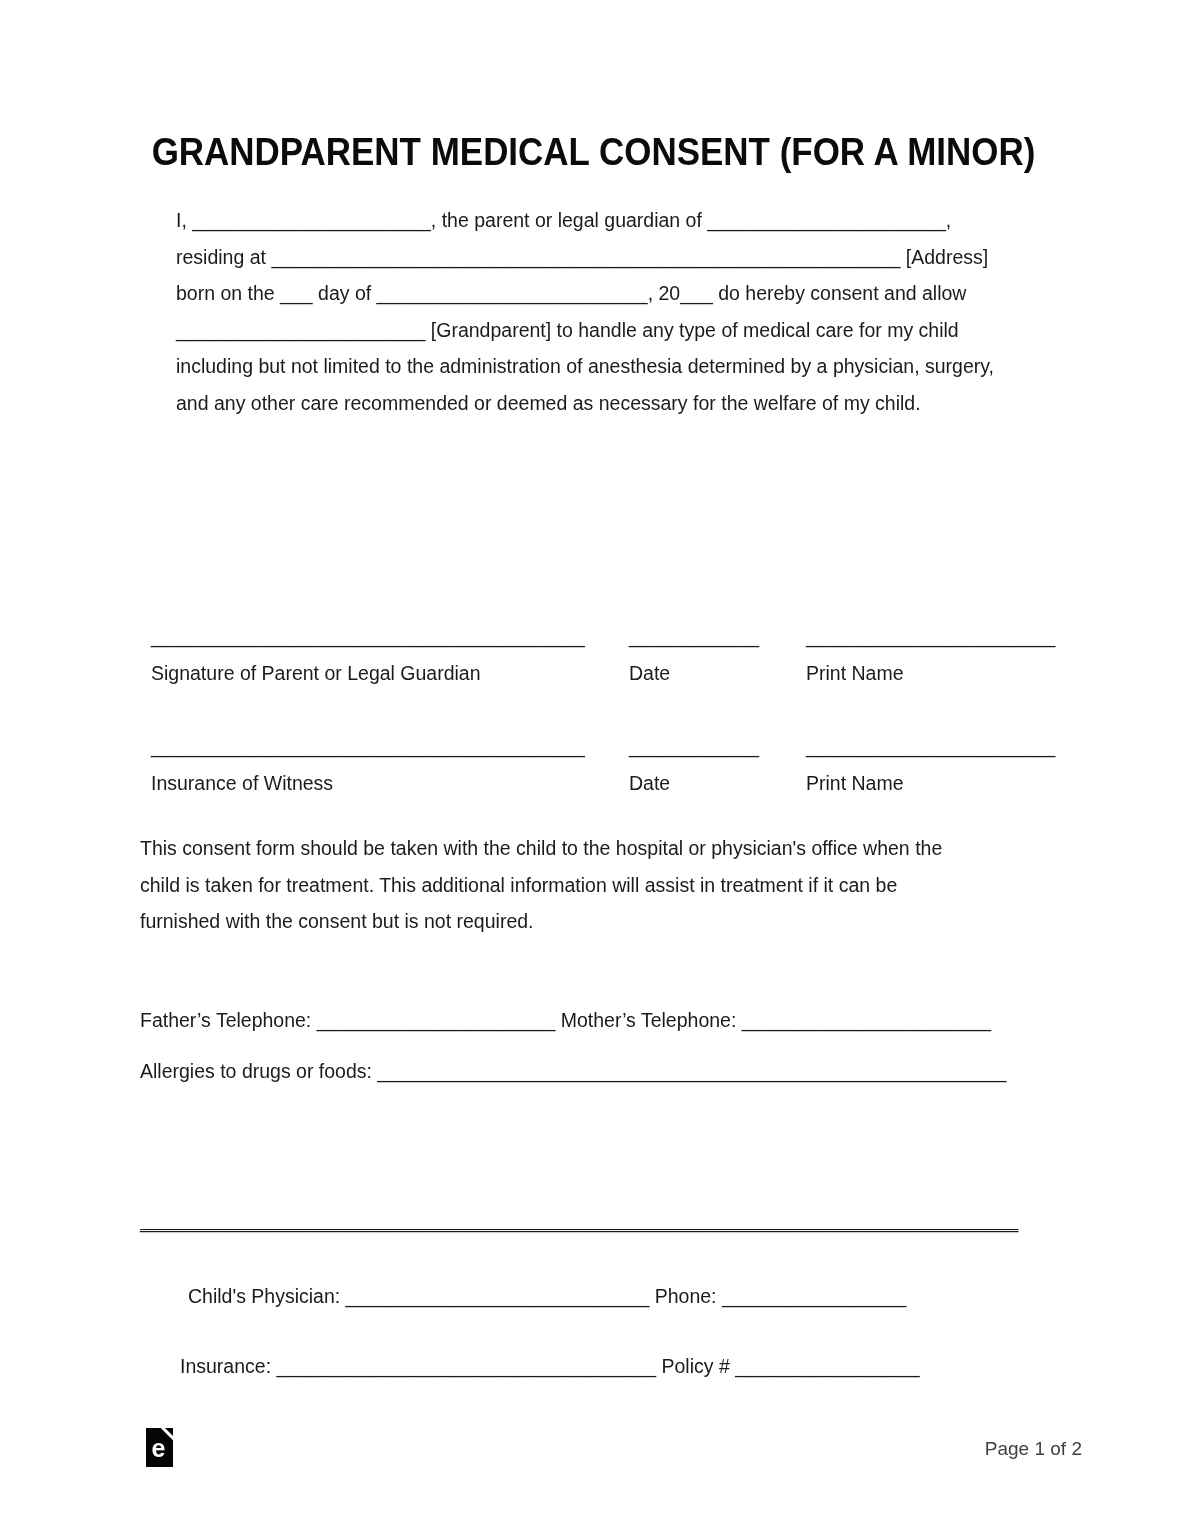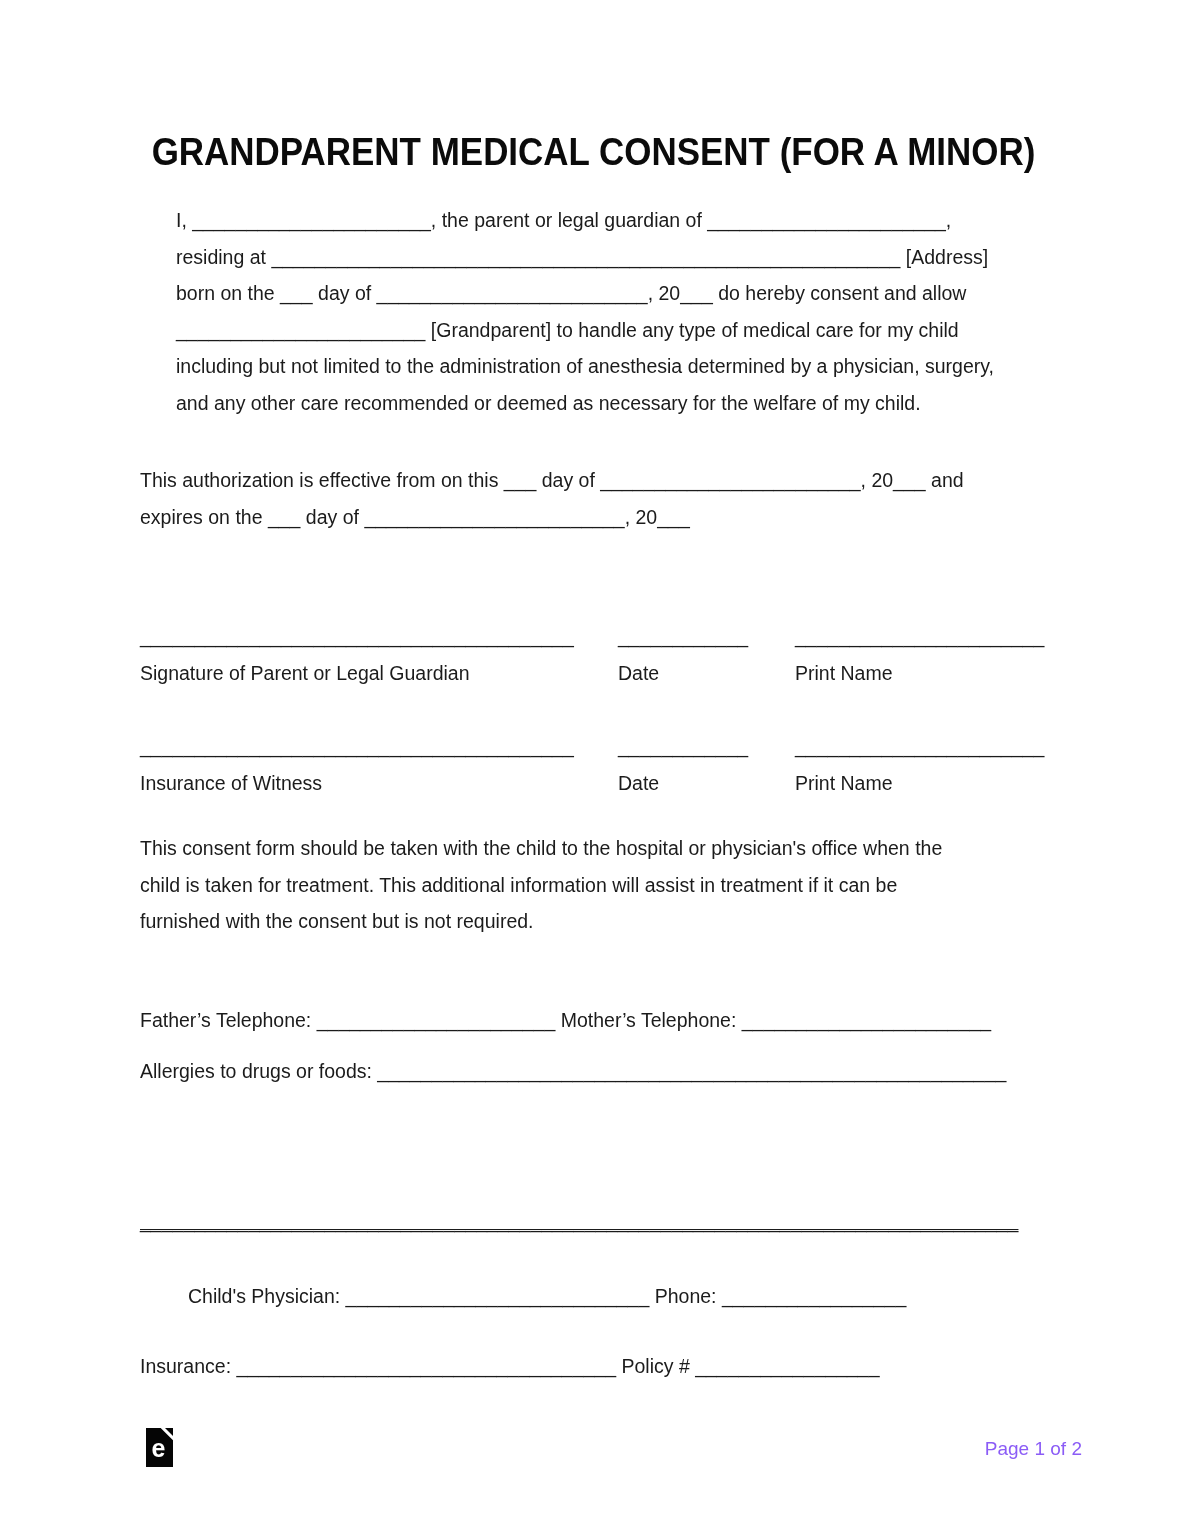--- a/index.html
+++ b/index.html
@@ -38,52 +38,50 @@
   .pos-p1{top:202px;margin-left:36px;}
   .pos-p2{top:462px;}
   .pos-sig1{top:618px;}
   .pos-sig2{top:728px;}
   .pos-p3{top:830px;}
   .pos-phones{top:1002px;}
   .pos-allergies{top:1053px;}
   .pos-special{top:1127px;}
   .pos-extra{top:1203px;text-decoration:underline;}
   .pos-physician{top:1278px;margin-left:48px;}
-  .pos-insurance{top:1348px;}
-  .sig-block{width:910px;font-size:19.5px;line-height:36.5px;}
+  .pos-insurance{top:1348px;margin-left:40px;}
+  .sig-block{width:910px;font-size:19.5px;line-height:36.5px;margin-left:11px;}
   .sig-row{display:flex;white-space:pre;}
   .sig-row .c1{width:478px;}
   .sig-row .c2{width:177px;}
   .sig-row .c3{flex:1;}
   .sig-labels{font-weight:normal;}
   .logo{position:absolute;left:146px;top:1428px;width:27px;height:39px;}
   .pagenum{
     position:absolute;
     right:105px; top:1434px;
     font-size:19px;
-    color:#8b5cf6;
+    color:#404040;
     line-height:30px;
   }
 </style>
 </head>
 <body>
 
 <div class="page">
 
   <h1 class="title">GRANDPARENT MEDICAL CONSENT (FOR A MINOR)</h1>
 
   <div class="para abs pos-p1">I, ______________________, the parent or legal guardian of ______________________,
 residing at __________________________________________________________ [Address]
 born on the ___ day of _________________________, 20___ do hereby consent and allow
 _______________________ [Grandparent] to handle any type of medical care for my child
 including but not limited to the administration of anesthesia determined by a physician, surgery,
 and any other care recommended or deemed as necessary for the welfare of my child.</div>
 
-  <div class="para abs pos-p2">This authorization is effective from on this ___ day of ________________________, 20___ and
-expires on the ___ day of ________________________, 20___</div>
 
   <div class="sig-block abs pos-sig1">
     <div class="sig-row">
       <span class="c1">________________________________________</span>
       <span class="c2">____________</span>
       <span class="c3">_______________________</span>
     </div>
     <div class="sig-row sig-labels">
       <span class="c1">Signature of Parent or Legal Guardian</span>
       <span class="c2">Date</span>

